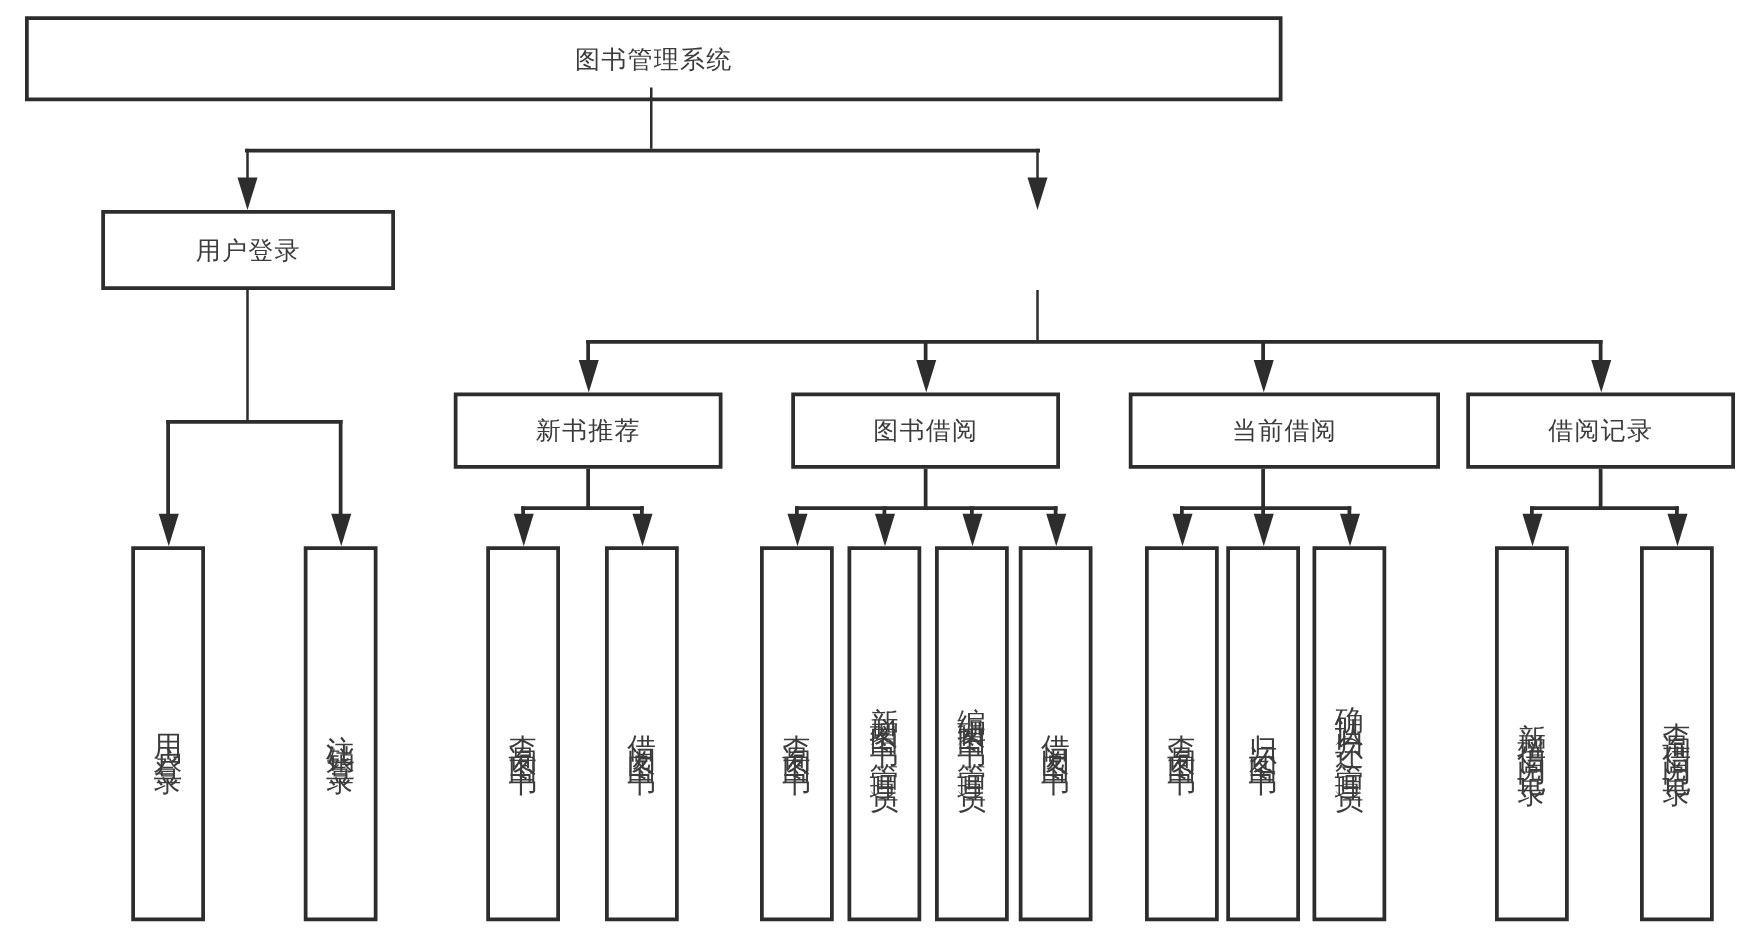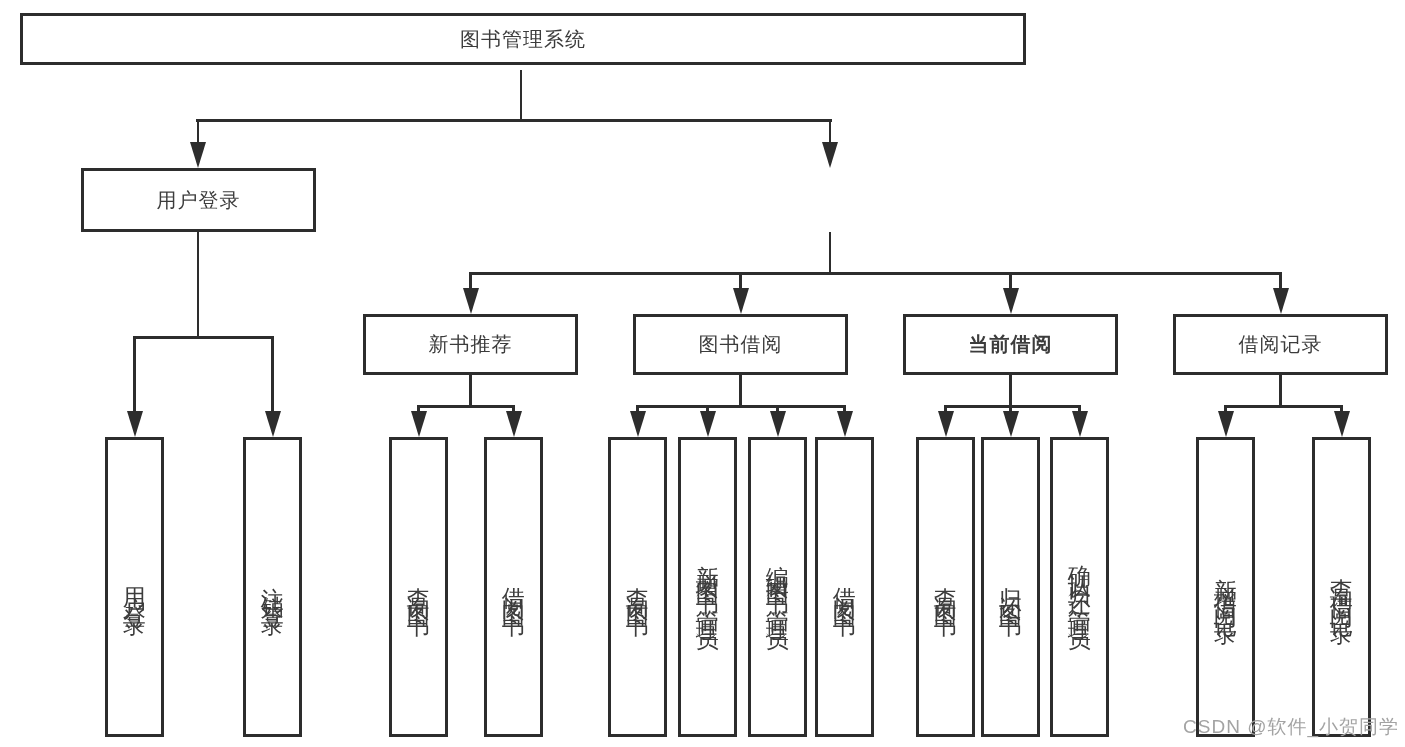--- a/index.html
+++ b/index.html
@@ -42,21 +42,21 @@
     position: absolute; right: 6px; bottom: 7px;
     font-size: 19px; letter-spacing: 1px;
     color: var(--watermark, #a0a0a0);
   }
 </style>
 </head>
 <body>
 
 <div class="canvas">
 
-  <div class="box hnode" style="left:20px; top:13px; width:1006px; height:52px;">
+  <div class="box hnode" style="left:20px; top:13px; width:1006px; height:68px;">
     <span>图书管理系统</span>
   </div>
 
   <div class="vl" style="left:519.75px; top:70px; height:49px;"></div>
   <div class="hl" style="left:195.75px; top:119px; width:636px;"></div>
   <div class="vl" style="left:196.75px; top:119px; height:27px;"></div>
   <div class="ar" style="left:190px; top:142px;"></div>
   <div class="vl" style="left:828.75px; top:119px; height:27px;"></div>
   <div class="ar" style="left:822px; top:142px;"></div>
 
@@ -81,21 +81,21 @@
   <div class="ar" style="left:1002.5px; top:288px;"></div>
   <div class="vl" style="left:1279.25px; top:272px; height:18px;"></div>
   <div class="ar" style="left:1272.5px; top:288px;"></div>
 
   <div class="box hnode" style="left:633px; top:314px; width:215px; height:61px;">
     <span>图书借阅</span>
   </div>
   <div class="box hnode" style="left:363px; top:314px; width:215px; height:61px;">
     <span>新书推荐</span>
   </div>
-  <div class="box hnode" style="left:903px; top:314px; width:215px; height:61px;font-weight:bold;">
+  <div class="box hnode" style="left:903px; top:314px; width:249px; height:61px;">
     <span>当前借阅</span>
   </div>
   <div class="box hnode" style="left:1173px; top:314px; width:215px; height:61px;">
     <span>借阅记录</span>
   </div>
 
   <div class="vl" style="left:469.25px; top:375px; height:31px;"></div>
   <div class="hl" style="left:417.25px; top:405px; width:97.5px;"></div>
   <div class="vl" style="left:417.25px; top:405px; height:9px;"></div>
   <div class="ar" style="left:410.5px; top:411px;"></div>
@@ -166,15 +166,14 @@
     <span>确认归还（管理员）</span>
   </div>
 
   <div class="box vnode" style="left:1196px; top:437px; width:59px; height:300px;">
     <span>新增借阅记录</span>
   </div>
   <div class="box vnode" style="left:1312px; top:437px; width:59px; height:300px;">
     <span>查询借阅记录</span>
   </div>
 
-  <div class="wm">CSDN @软件_小贺同学</div>
 
 </div>
 
 </body></html>

